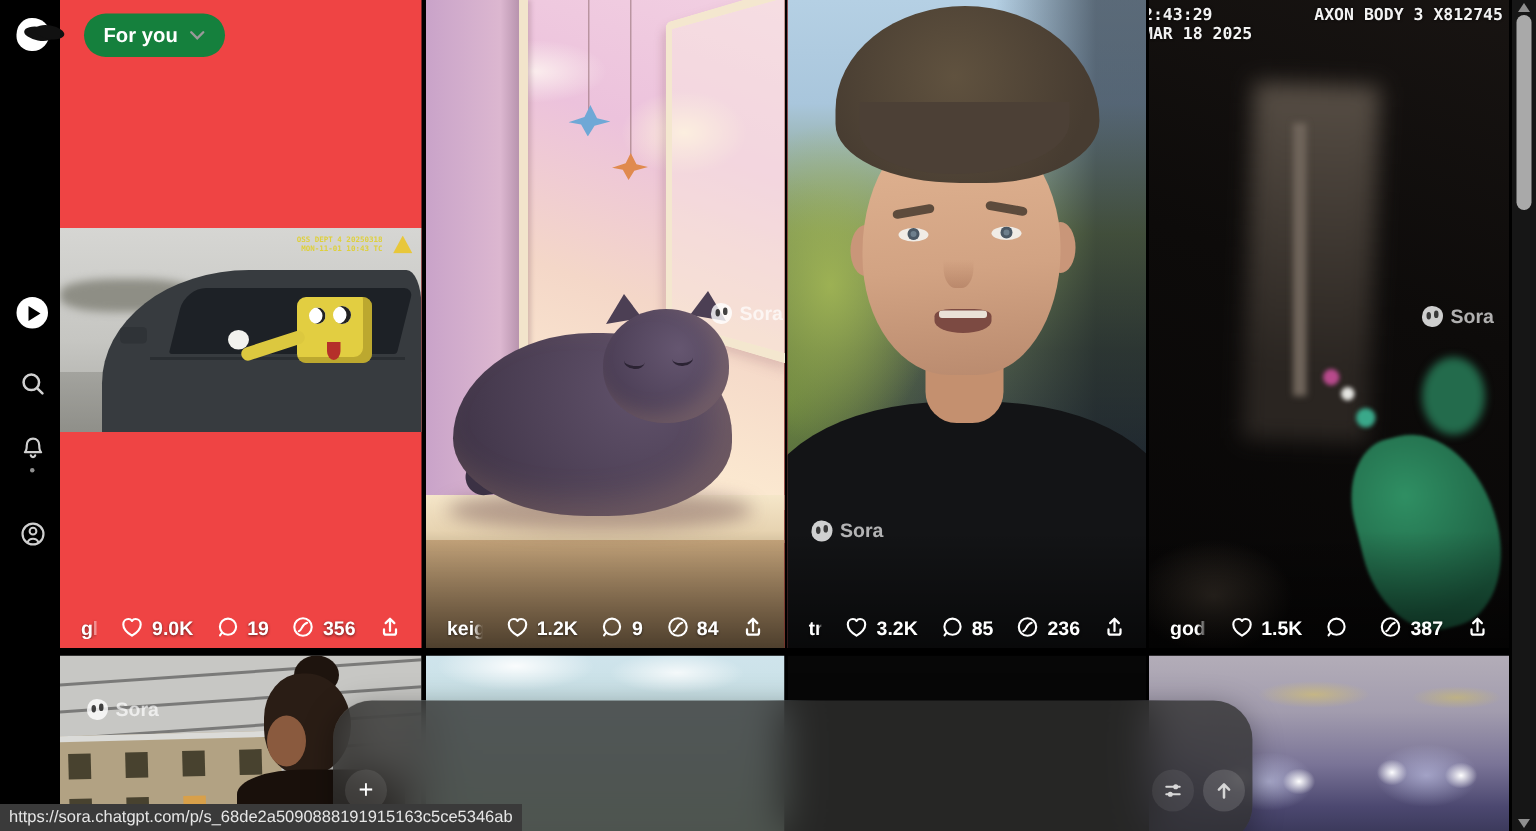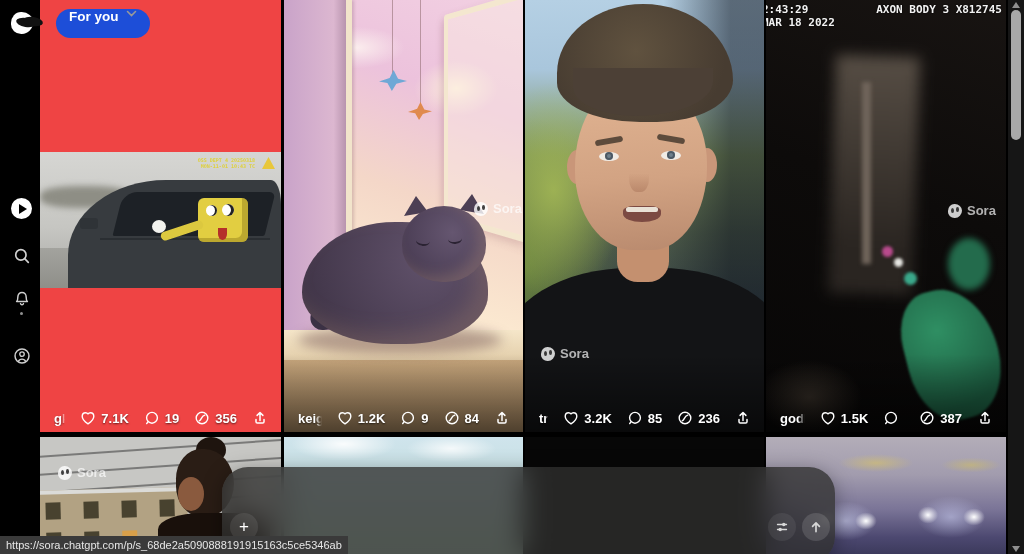--- a/index.html
+++ b/index.html
@@ -5,22 +5,22 @@
   html,body{margin:0;padding:0;}
   body{width:1024px;height:554px;position:relative;overflow:hidden;background:#000;
        font-family:"Liberation Sans","DejaVu Sans",sans-serif;}
   .abs{position:absolute;}
   
   .logo{left:11px;top:12px;width:22px;height:22px;background:#fff;
         border-radius:47% 53% 52% 48%/52% 48% 55% 45%;z-index:40;}
   .logo .eye{position:absolute;background:#111;border-radius:50%;}
   .eye-l{left:5px;top:6px;width:5px;height:8px;transform:rotate(10deg);}
   .eye-r{left:12px;top:5px;width:5px;height:7px;transform:rotate(10deg);}
-  .feed-pill{left:56px;top:9px;height:29px;border-radius:15px;background:#1d4ed8;
-             display:flex;align-items:flex-start;padding:0 13px;gap:7px;z-index:40;cursor:pointer;}
+  .feed-pill{left:56px;top:9px;height:29px;border-radius:15px;background:#15803d;
+             display:flex;align-items:center;padding:0 13px;gap:7px;z-index:40;cursor:pointer;}
   .feed-pill span{color:#fff;font-size:13.5px;font-weight:700;}
   
   .side-ic{left:12px;width:20px;height:20px;z-index:40;display:flex;align-items:center;justify-content:center;}
   .play-wrap{left:11px;top:198px;width:21px;height:21px;background:#fff;border-radius:50%;
              display:flex;align-items:center;justify-content:center;z-index:40;}
   .play-tri{width:0;height:0;border-left:8px solid #000;border-top:5px solid transparent;
             border-bottom:5px solid transparent;margin-left:2px;}
   .bell-dot{left:20px;top:312px;width:3px;height:3px;border-radius:50%;background:#8f8f8f;z-index:40;}
   
   .card{position:absolute;top:0;height:432px;overflow:hidden;background:#ef4444;cursor:pointer;}
@@ -284,21 +284,21 @@
       <div>MON-11-01 10:43 TC</div>
     </div>
     <div class="abs warn-tri"></div>
   </div>
   <div class="stats">
     <span class="username">gkae</span>
     <span class="stat">
       <svg width="16" height="16" viewBox="0 0 16 16">
         <path d="M8 13.8C5.4 12.2 2.2 9.9 2.2 6.3 2.2 4.2 3.8 2.7 5.6 2.7 6.6 2.7 7.5 3.2 8 4 8.5 3.2 9.4 2.7 10.4 2.7 12.2 2.7 13.8 4.2 13.8 6.3 13.8 9.9 10.6 12.2 8 13.8Z" fill="none" stroke="#fff" stroke-width="1.4" stroke-linejoin="round"></path>
       </svg>
-      <span>7.1K</span>
+      <span>9.0K</span>
     </span>
     <span class="stat">
       <svg width="16" height="16" viewBox="0 0 16 16">
         <circle cx="8" cy="7.8" r="5.4" fill="none" stroke="#fff" stroke-width="1.4"></circle>
         <path d="M3.8 12 2.7 13.6" stroke="#fff" stroke-width="1.4" stroke-linecap="round"></path>
       </svg>
       <span>19</span>
     </span>
     <span class="stat">
       <svg width="16" height="16" viewBox="0 0 16 16">
@@ -438,21 +438,21 @@
   <div class="abs bc-bg"></div>
   <div class="abs bc-hall"></div>
   <div class="abs bc-door"></div>
   <div class="abs bc-spot sp1"></div>
   <div class="abs bc-spot sp2"></div>
   <div class="abs bc-spot sp3"></div>
   <div class="abs bc-green2"></div>
   <div class="abs bc-green"></div>
   <div class="abs bc-txt bc-left">
     <div>2:43:29</div>
-    <div>MAR 18 2022</div>
+    <div>MAR 18 2025</div>
   </div>
   <div class="abs bc-txt bc-right">
     <div>AXON BODY 3 X812745</div>
   </div>
   <div class="wm" style="left:182px;top:203px;">
     <span class="wm-blob">
         <i class="e1"></i>
         <i class="e2"></i>
       </span>
     <span>Sora</span>

